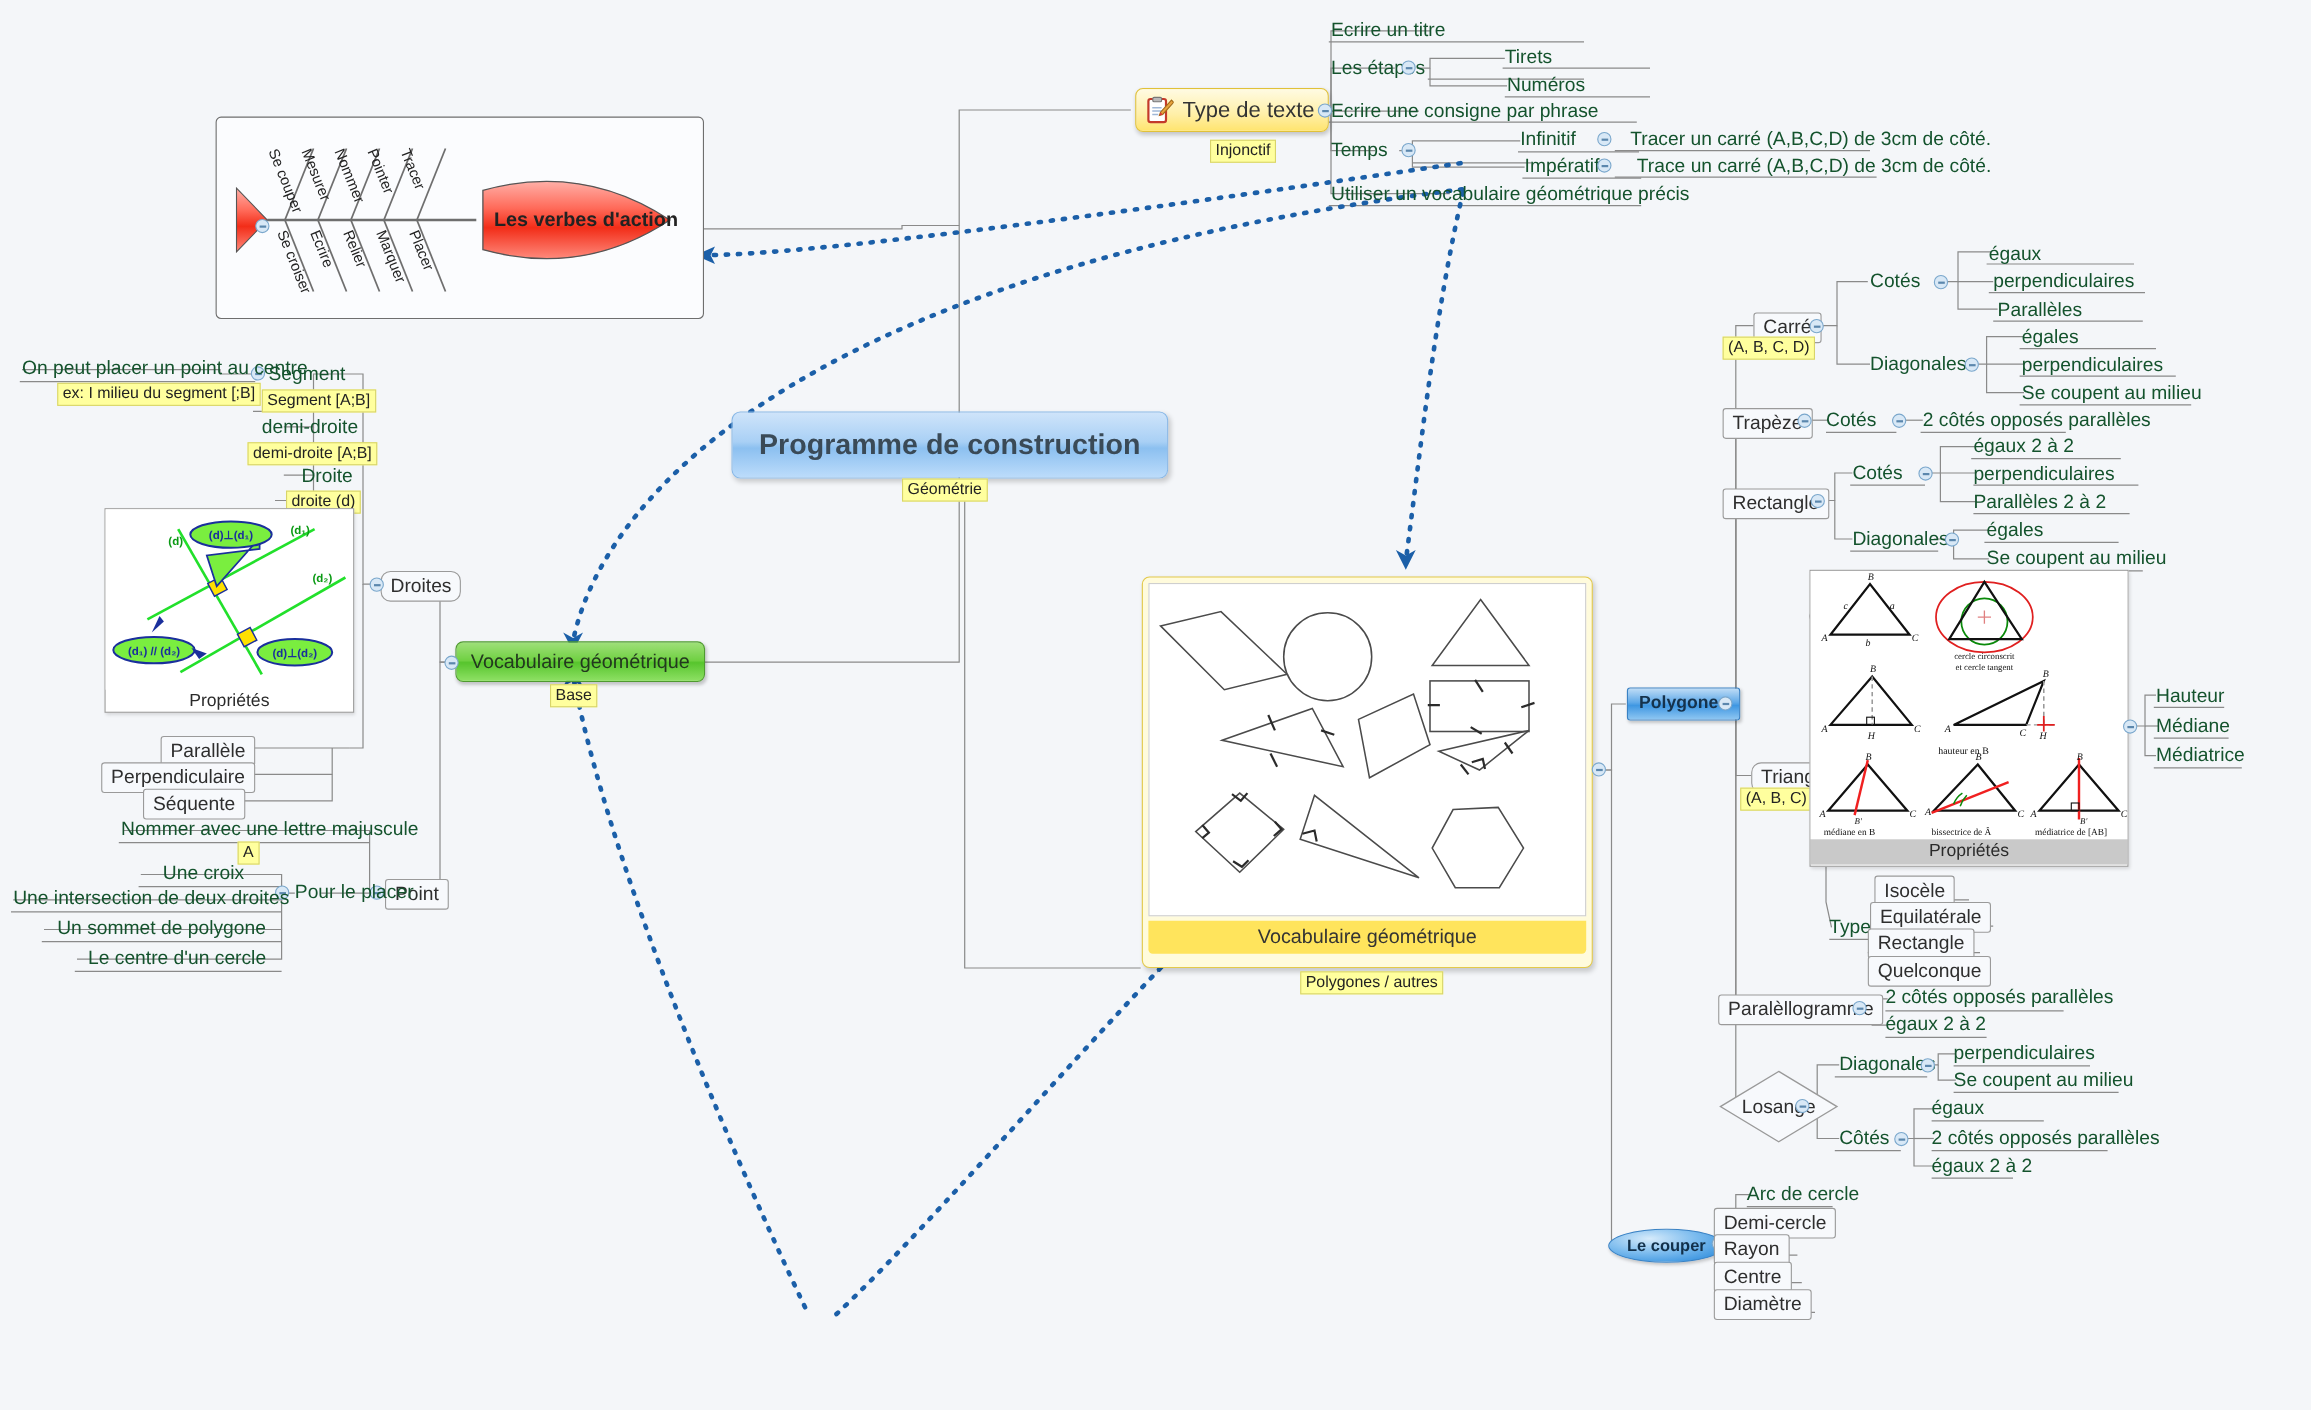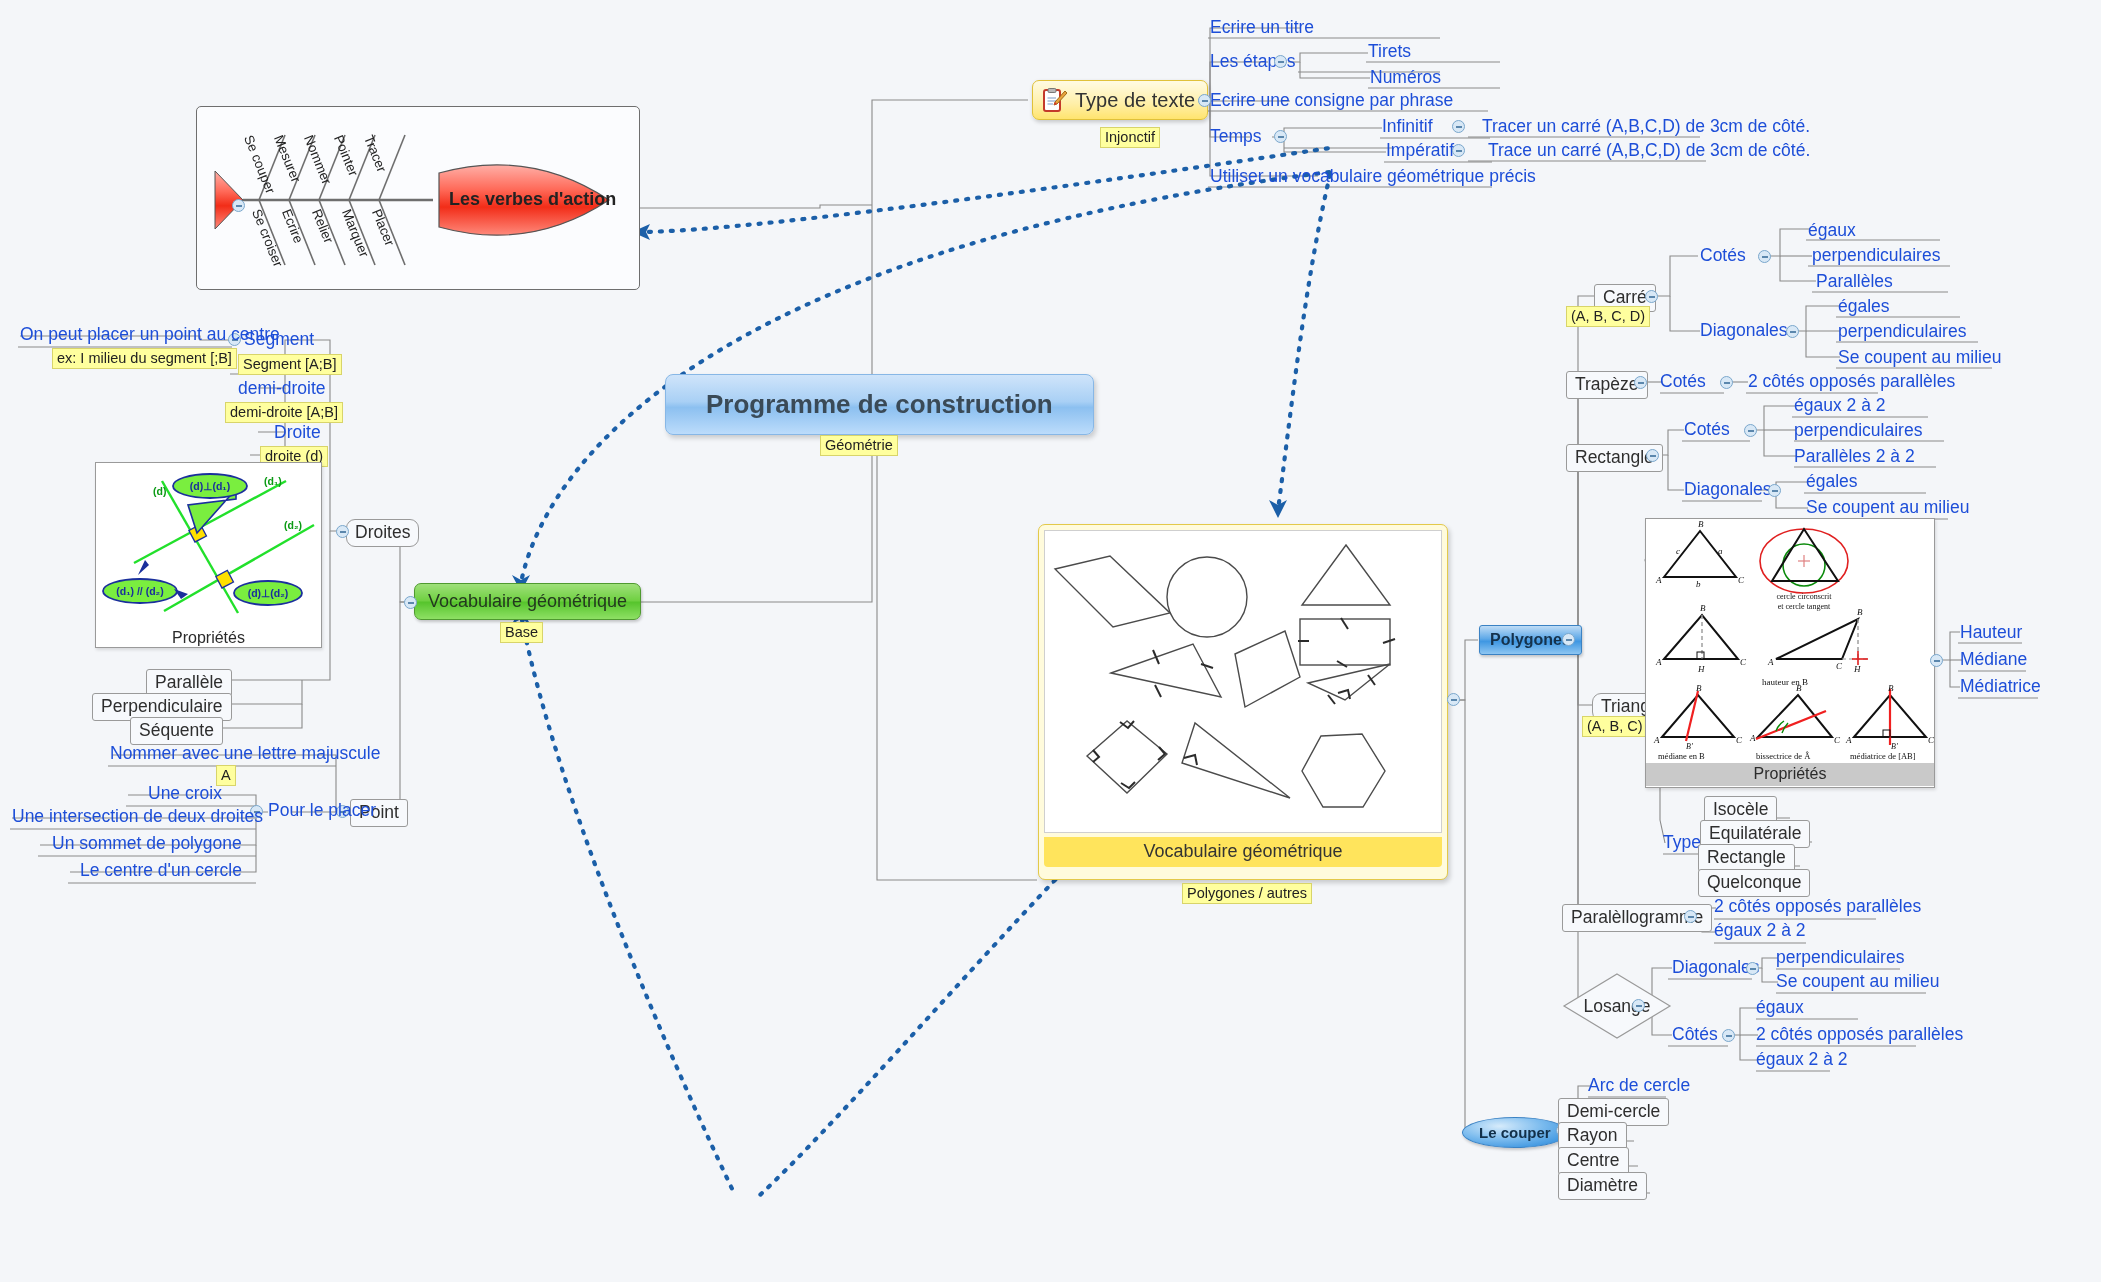--- a/index.html
+++ b/index.html
@@ -12,21 +12,21 @@
     overflow:hidden;
     color:#2b2b2b;
   }
   #canvas { position:absolute; inset:0; }
   svg.wires { position:absolute; left:0; top:0; width:2101px; height:1282px; pointer-events:none; }
 
   .node { position:absolute; white-space:nowrap; }
 
   
   .txt {
-    font-size:17.5px; color:#1d4ed8; line-height:1.1;
+    font-size:17.5px; color:#14532d; line-height:1.1;
   }
 
   
   .boxed {
     font-size:17.5px; color:#2e2e2e;
     border:1px solid #9a9a9a; background:#f7f9fc;
     padding:2px 8px 3px; border-radius:3px;
   }
   .boxed.round { border-radius:9px; }
 
@@ -35,21 +35,21 @@
     font-size:14.5px; background:#ffff9e; color:#222;
     border:1px solid #d8d46a; padding:0px 4px 1px;
     line-height:1.25;
   }
 
   
   .root {
     font-size:26px; font-weight:bold; color:#3a4a57;
     background:linear-gradient(180deg,#cfe4fa 0%, #a9d0f5 45%, #8cc0f0 55%, #bcdcfb 100%);
     border:1px solid #87b7e6; border-radius:8px;
-    padding:14px 40px;
+    padding:14px 24px;
     box-shadow:2px 3px 5px rgba(0,0,0,.18);
   }
 
   .greenpill {
     font-size:18px; color:#23381f;
     background:linear-gradient(180deg,#9fe07a 0%, #6fd041 48%, #56c42c 52%, #8ee064 100%);
     border:1px solid #4f9a30; border-radius:7px;
     padding:7px 13px;
     box-shadow:1px 2px 3px rgba(0,0,0,.2);
   }

